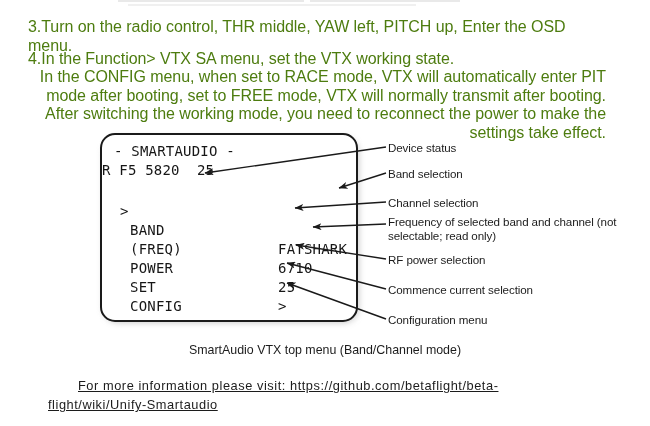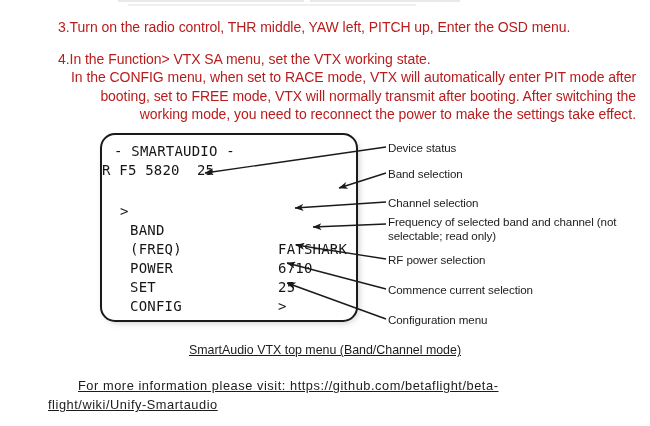--- a/index.html
+++ b/index.html
@@ -23,25 +23,25 @@
     height: 2px;
     background: #e9e9e9;
   }
   .artifact.a1 { left: 118px; top: 0px;  width: 186px; }
   .artifact.a2 { left: 310px; top: 0px;  width: 150px; }
   .artifact.a3 { left: 128px; top: 4px;  width: 288px; background:#f0f0f0; }
 
   
   .para {
     position: absolute;
-    left: 58px;
+    left: 28px;
     width: 580px;
-    font-size: 14px;
+    font-size: 16px;
     line-height: 18.6px;
-    color: #b91c1c;
+    color: #4d7c0f;
     letter-spacing: -0.05px;
   }
   .para.p1 { top: 18px; }
   .para.p2 { top: 50px; }
   .para.p3 { top: 68px; width: 578px; text-align: right; }
 
   
   .osd-shadow {
     position: absolute;
     left: 103px;
@@ -135,21 +135,20 @@
 
   
   .caption {
     position: absolute;
     left: 0;
     top: 343px;
     width: 650px;
     text-align: center;
     font-size: 12.4px;
     color: #1c1c1c;
-    text-decoration: underline;
   }
   .footer {
     position: absolute;
     left: 48px;
     top: 376px;
     width: 590px;
     font-size: 12.8px;
     line-height: 19px;
     color: #1c1c1c;
     letter-spacing: 0.55px;

